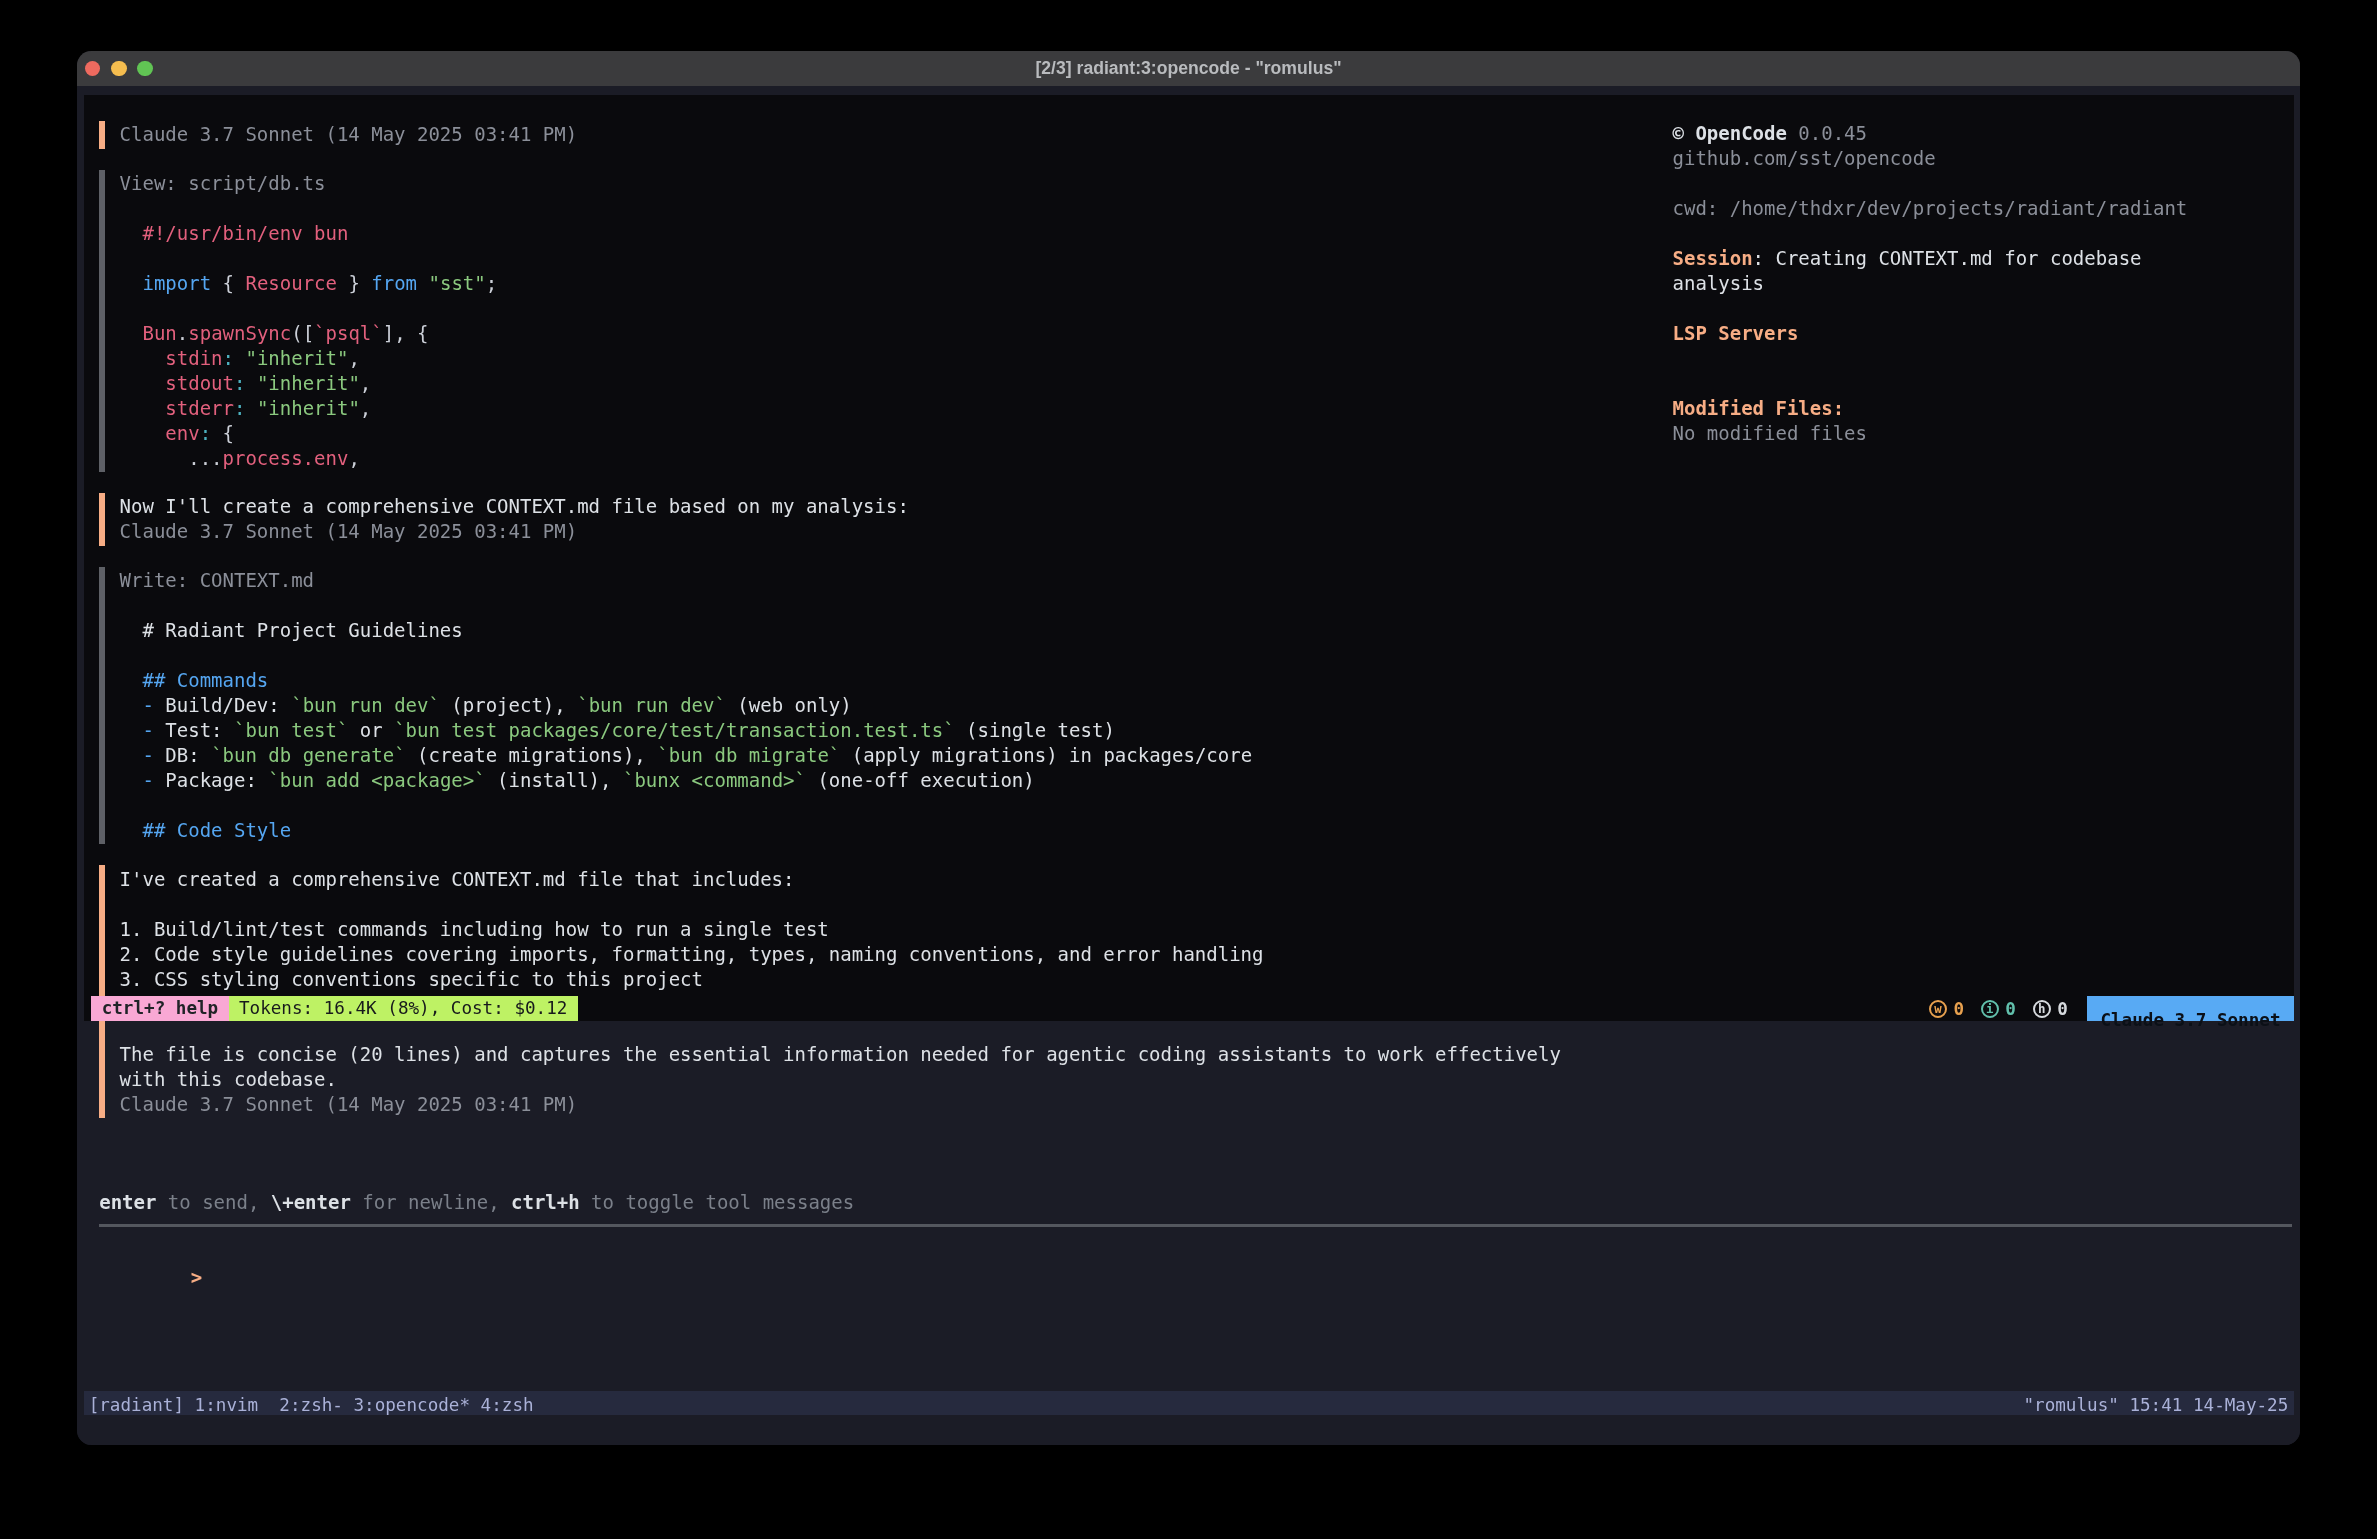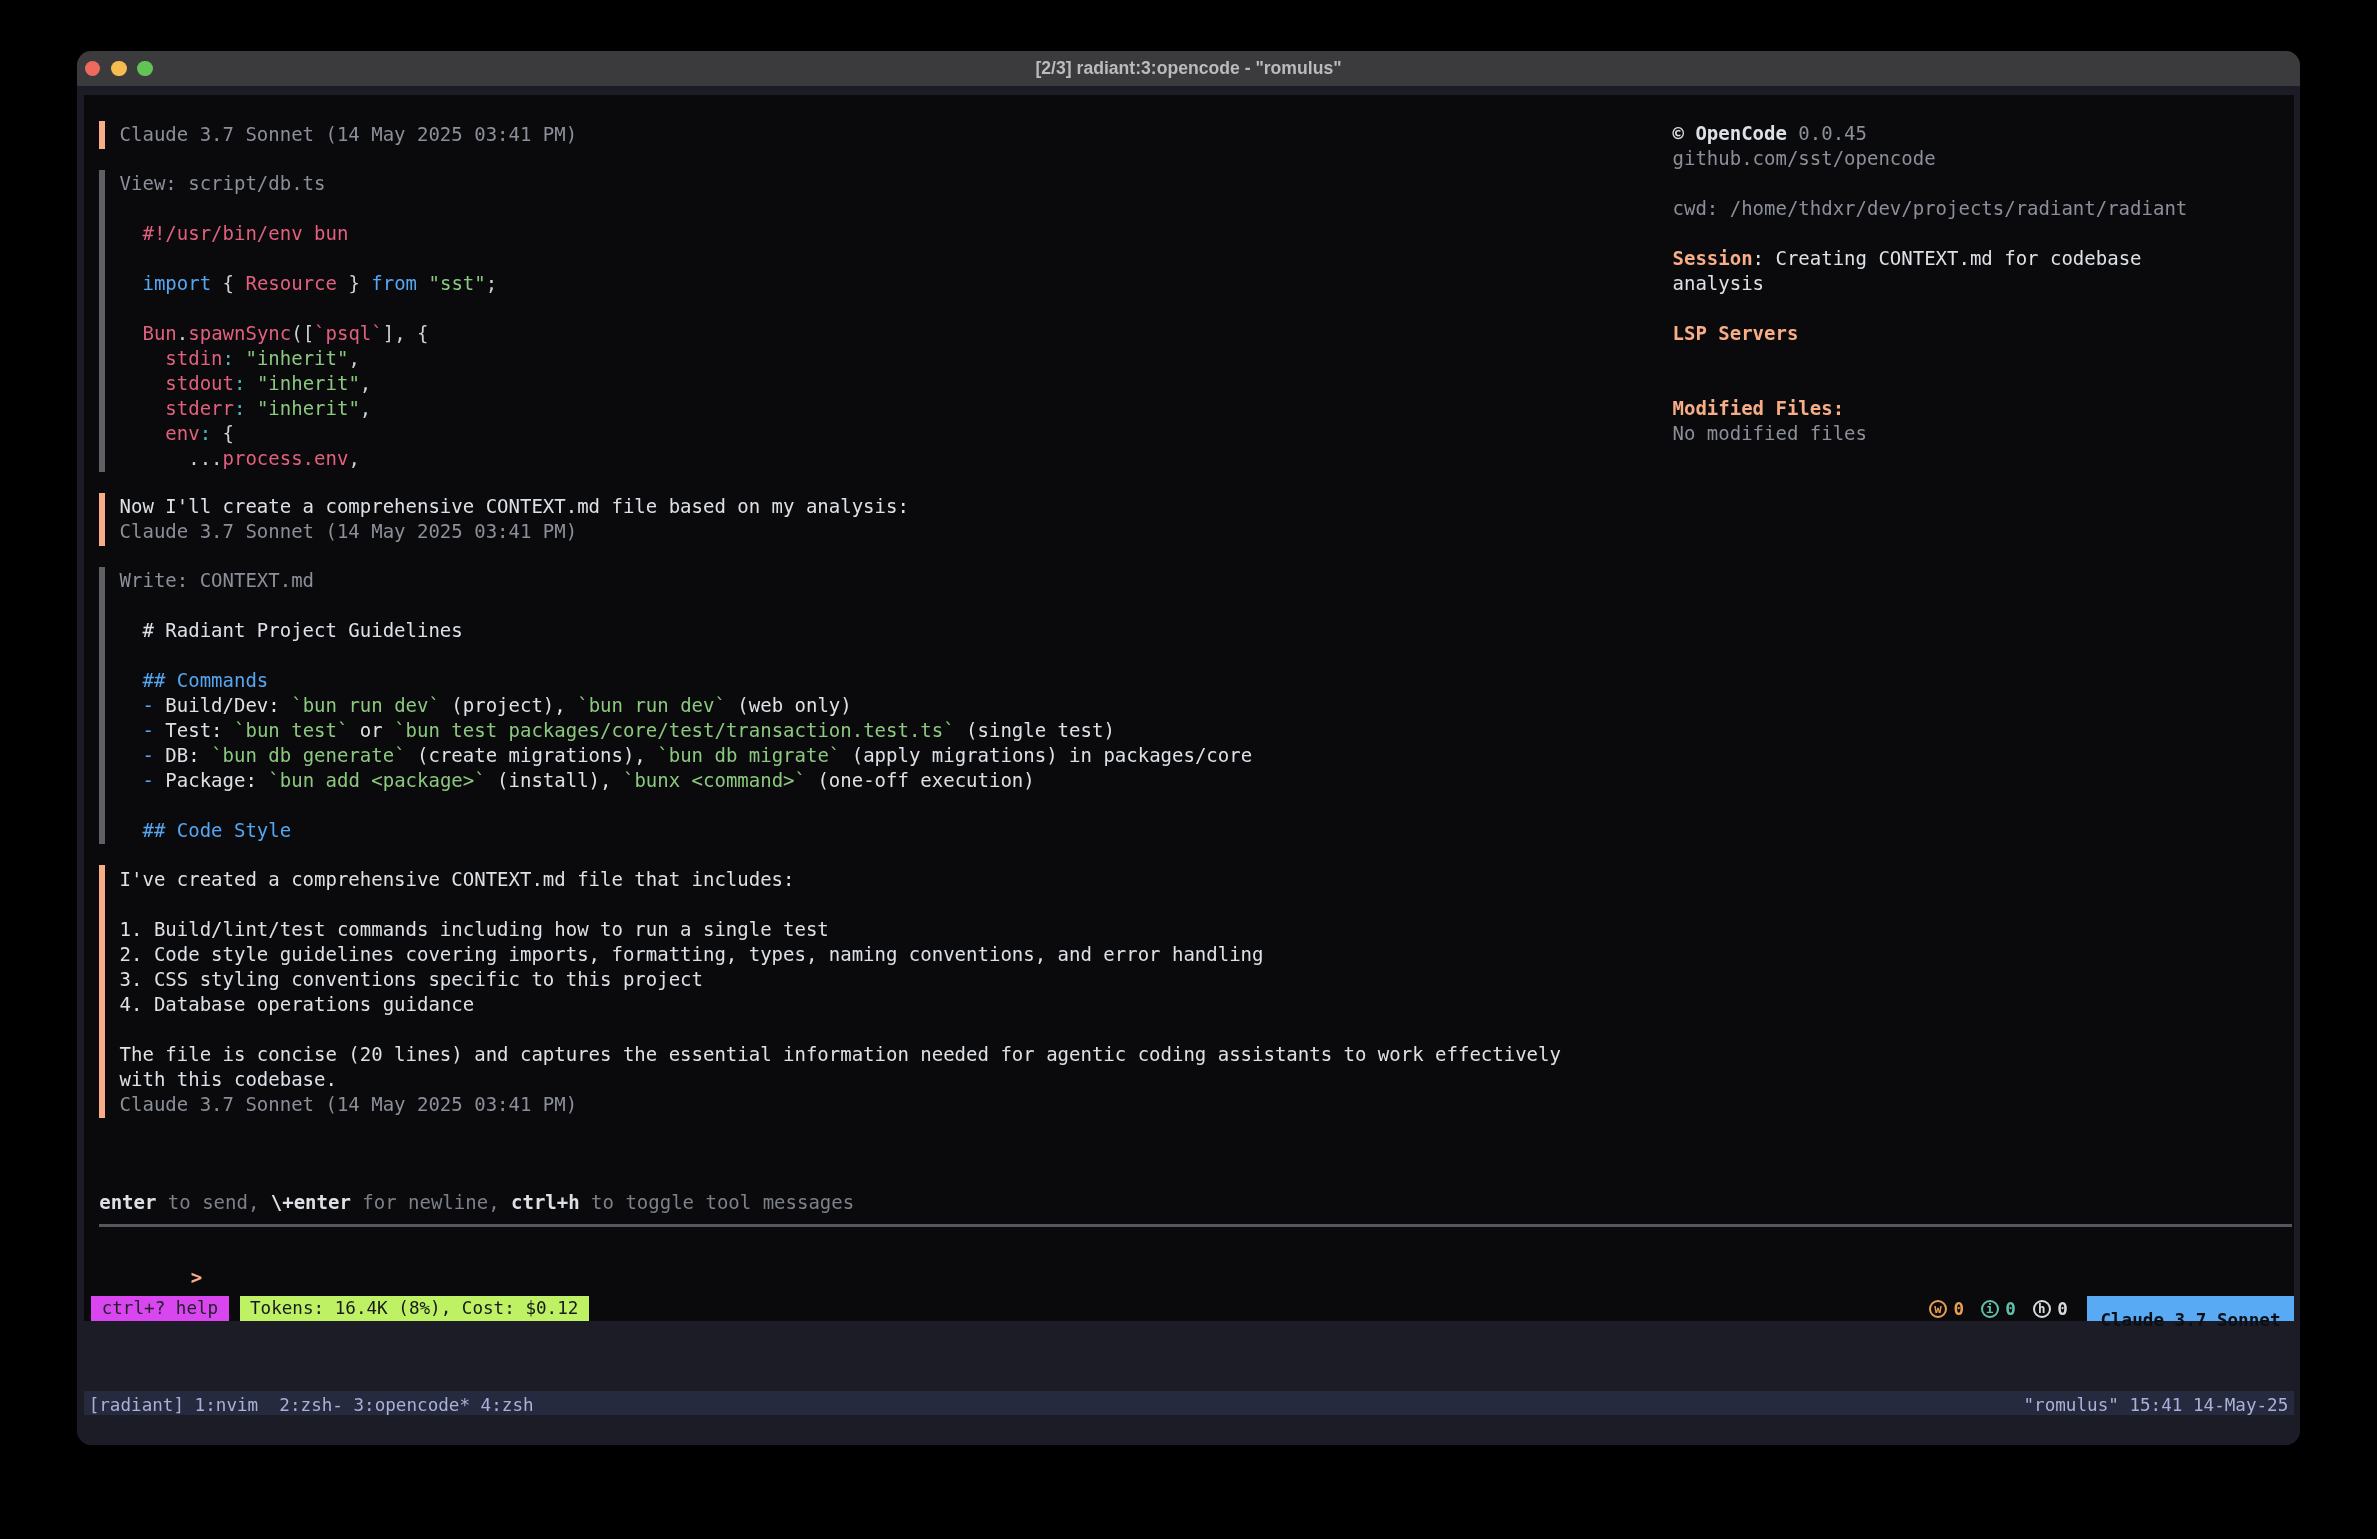--- a/index.html
+++ b/index.html
@@ -15,39 +15,39 @@
   .window{position:absolute;left:77px;top:51px;width:2223px;height:1394px;
     border-radius:14.4px;overflow:hidden;background:#1b1c26;box-shadow:0 19.6px 52px rgba(0,0,0,.8)}
   .titlebar{position:relative;height:35px;background:#3b3b3d;display:flex;align-items:center}
   .lights{display:flex;align-items:center;gap:10.4px;padding-left:7.8px}
   .light{width:15.7px;height:15.7px;border-radius:50%}
   .light.r{background:#ee6a5f}.light.y{background:#f5bd4f}.light.g{background:#61c454}
   .titletext{position:absolute;left:0;right:0;text-align:center;
     font-family:"Liberation Sans",sans-serif;font-weight:bold;font-size:17.6px;color:#b9bbbe}
 
   .term{position:absolute;left:0;right:0;top:35px;bottom:0;background:#1b1c26}
-  .tui{position:absolute;left:6.5px;right:6.5px;top:9px;height:1226px;background:#0a0a0d}
+  .tui{position:absolute;left:6.5px;right:6.5px;top:9px;height:926px;background:#0a0a0d}
 
   .chat{position:absolute;left:15.7px;top:26px;width:1520px}
   .block{border-left:6.5px solid var(--tool_border);padding:1.3px 0 1.3px 14.4px;margin-bottom:21px}
   .block.message{border-left-color:var(--accent)}
   .line{font-size:19px;line-height:25px;min-height:25px;white-space:pre;color:var(--text)}
   .c-text{color:var(--text)} .c-muted{color:var(--muted)} .c-punct{color:var(--punct)}
   .c-red{color:var(--red)} .c-blue{color:var(--blue)} .c-green{color:var(--green)}
   .c-cyan{color:var(--cyan)} .c-accent{color:var(--accent)} .b{font-weight:bold}
 
   .hintline{position:absolute;left:15.7px;top:1095px;font-size:19px;line-height:25px;white-space:pre;color:#7b808a}
   .hintline .b{color:#dde1e6}
   .divider{position:absolute;left:15.7px;right:1.3px;top:1129px;height:2.6px;background:#54575e}
   .promptline{position:absolute;left:15.7px;top:1145px;font-size:19px;line-height:25px;
     color:var(--accent);font-weight:bold;white-space:pre;width:2257px;height:124px}
 
   .chips{position:absolute;left:7.8px;right:0;bottom:0;height:25px;display:flex;align-items:center}
   .chip{height:25px;line-height:25px;font-size:17.6px;white-space:pre;padding:0 10.4px}
-  .chip.help{background:#d946ef;color:#202327;font-weight:normal;margin-right:11px}
+  .chip.help{background:#f9a8d4;color:#202327;font-weight:bold;margin-right:0}
   .chip.usage{background:#bef264;color:#17191c}
   .spacer{flex:1}
   .diags{display:flex;align-items:center;gap:9px;margin-right:19.6px}
   .diag{display:flex;align-items:center;gap:6.5px;margin-left:7.8px}
   .diag .ic{width:18px;height:18px;border-radius:50%;border:2px solid currentColor;
     font-size:12.4px;font-weight:bold;display:flex;align-items:center;justify-content:center}
   .diag .ct{font-size:17.6px;font-weight:bold}
   .diag.warn{color:var(--warn)} .diag.info{color:var(--info)} .diag.hint{color:var(--hintc)}
   .chip.model{background:var(--model_chip_bg);color:#0b1017;font-weight:600;padding:12px 13px}
 

